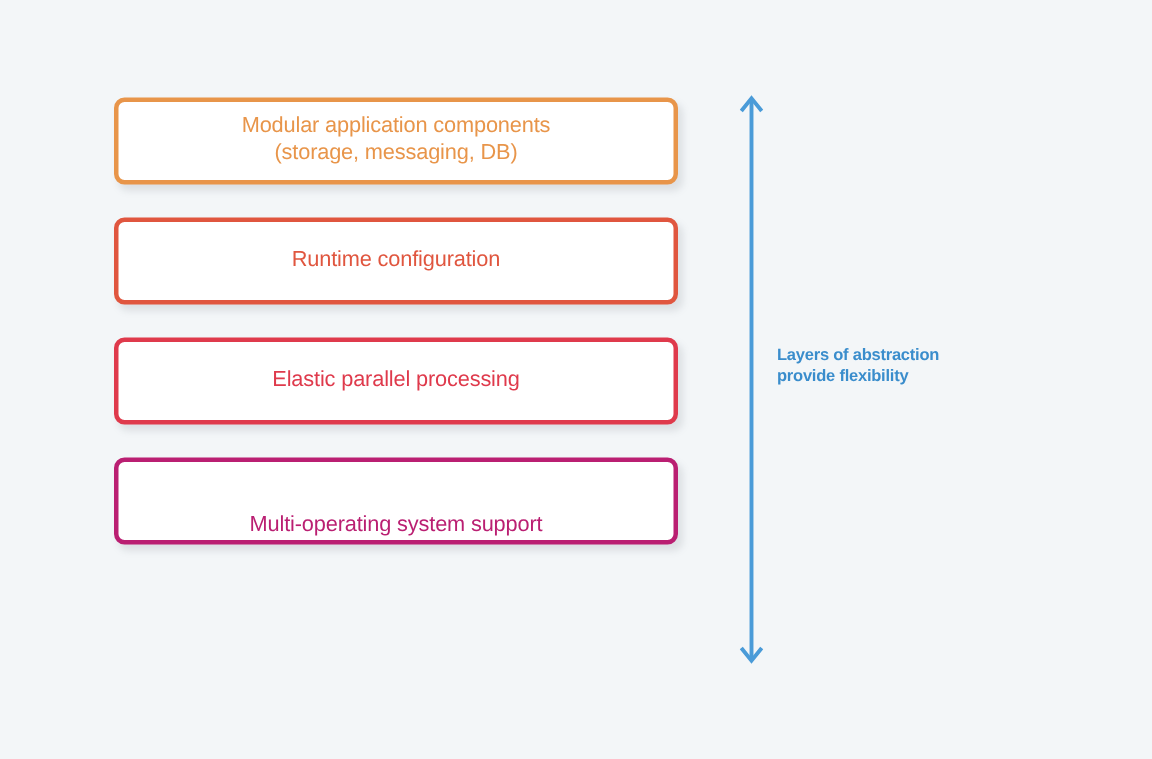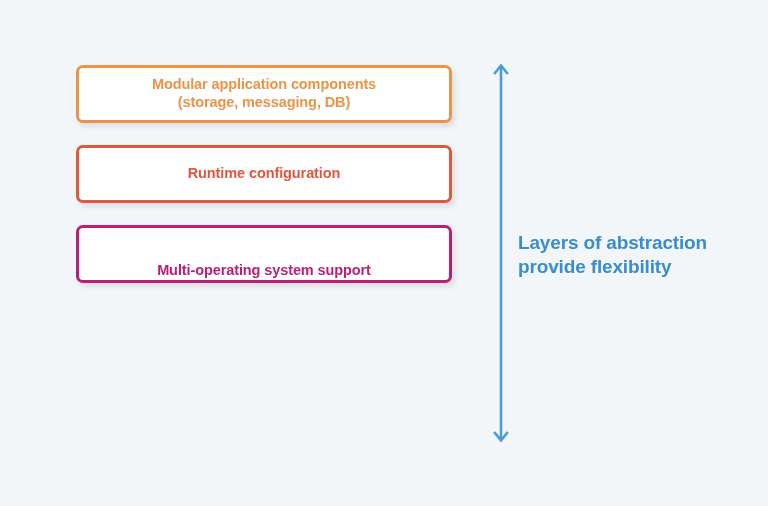--- a/index.html
+++ b/index.html
@@ -40,21 +40,21 @@
     align-items: center;
     justify-content: center;
     text-align: center;
     box-shadow: 3px 4px 5px rgba(120, 130, 140, 0.18);
   }
   .layer-box:last-child {
     margin-bottom: 0;
   }
   .layer-label {
     font-size: 14.5px;
-    font-weight: bold;
+    font-weight: normal;
     line-height: 1.22;
     letter-spacing: -0.1px;
     padding: 0 10px;
     white-space: pre-line;
   }
 
   
   .arrow-group {
     position: absolute;
     left: 493px;
@@ -65,21 +65,21 @@
   .arrow-group svg {
     display: block;
   }
 
   
   .caption {
     position: absolute;
     left: 518px;
     top: 231px;
     width: 220px;
-    font-size: 19px;
+    font-size: 11px;
     font-weight: bold;
     line-height: 1.25;
     letter-spacing: -0.15px;
     white-space: pre-line;
   }
 </style>
 </head>
 <body>
 
 <div id="stage">
@@ -88,20 +88,23 @@
 
     <div class="layer-box" style="border-color:#e8954a;">
       <span class="layer-label" style="color:#e8954a;">Modular application components
 (storage, messaging, DB)</span>
     </div>
 
     <div class="layer-box" style="border-color:#e0563f;">
       <span class="layer-label" style="color:#e0563f;">Runtime configuration</span>
     </div>
 
+    <div class="layer-box" style="border-color:#df3a4c;">
+      <span class="layer-label" style="color:#df3a4c;">Elastic parallel processing</span>
+    </div>
 
 
     <div class="layer-box" style="border-color:#ba1f72;align-items:flex-end;">
       <span class="layer-label" style="color:#ba1f72;">Multi-operating system support</span>
     </div>
 
   </div>
 
   <div class="arrow-group">
     <svg width="16" height="382" viewBox="0 0 16 382" fill="none" xmlns="http://www.w3.org/2000/svg">

